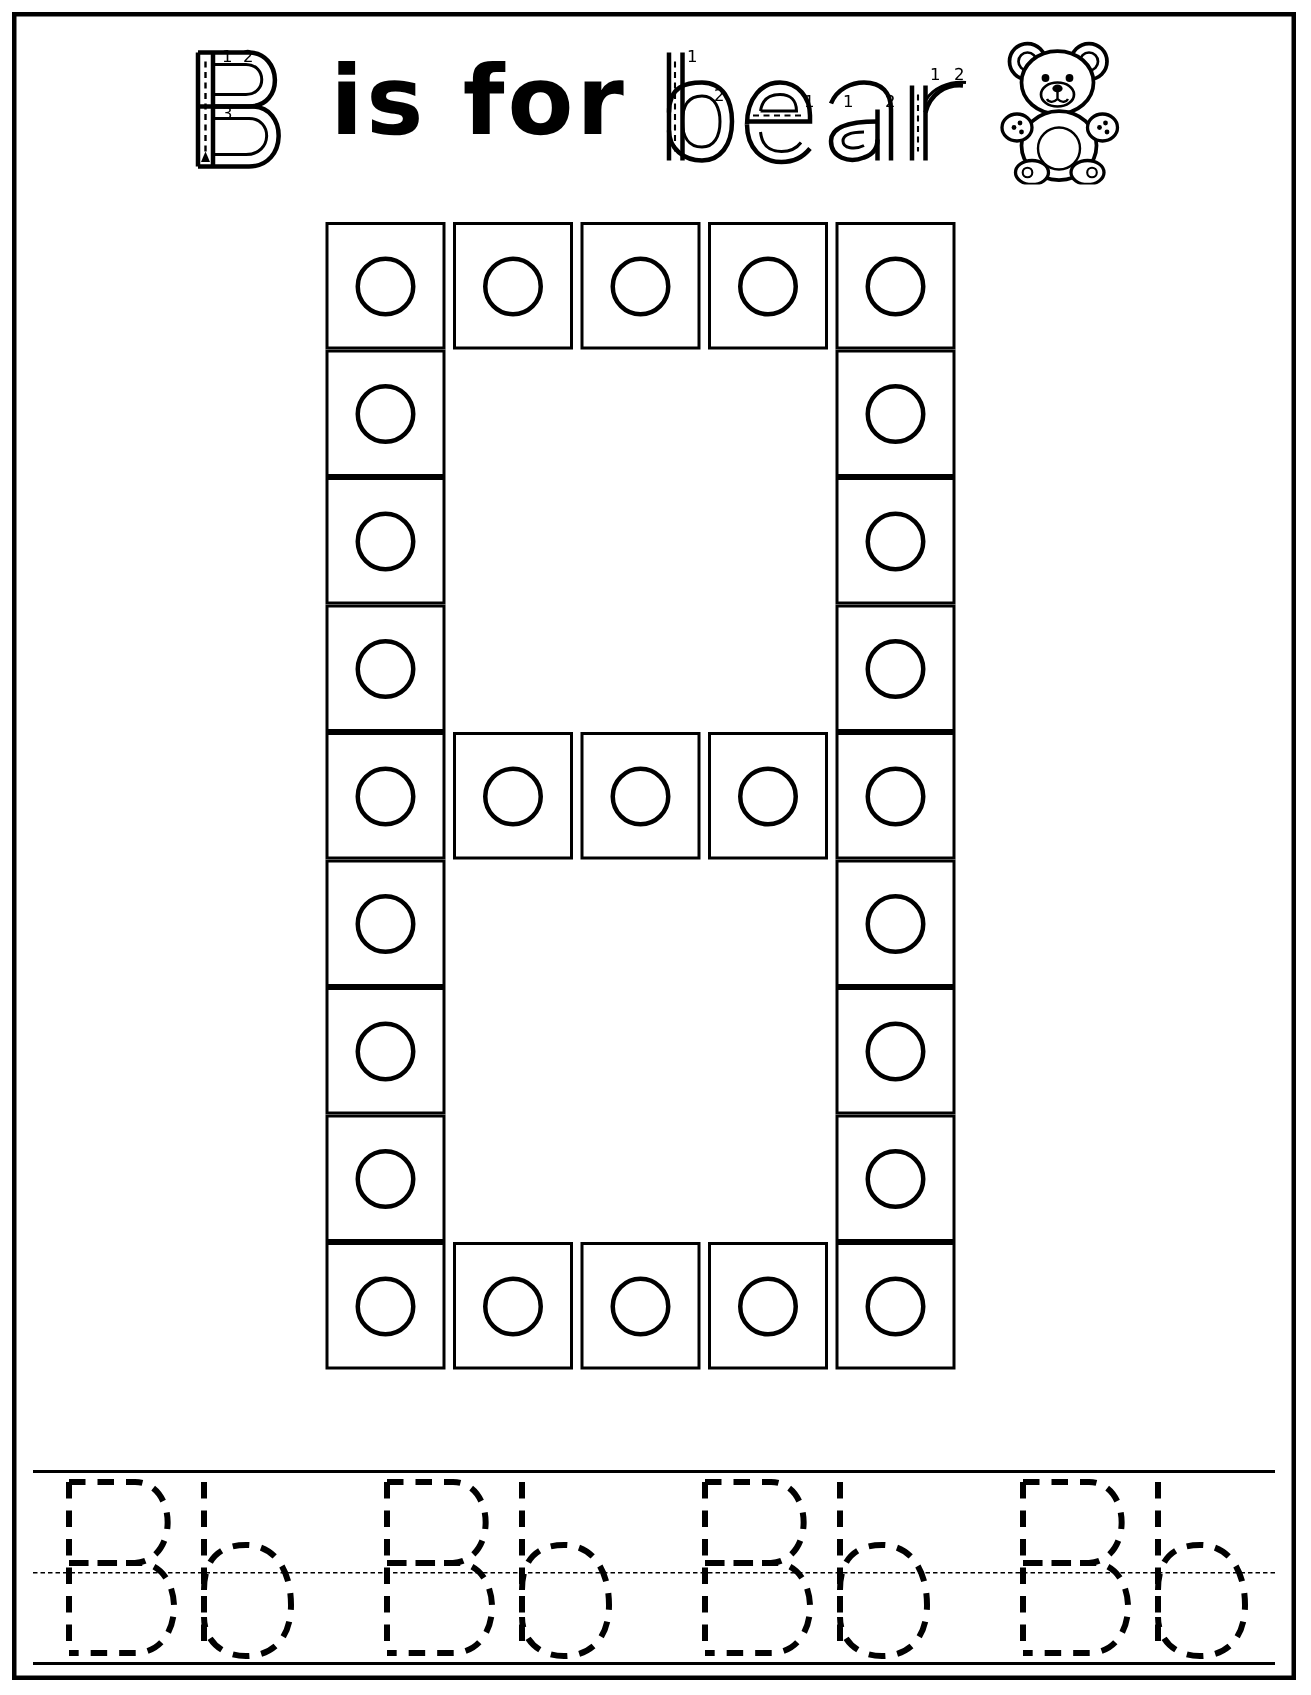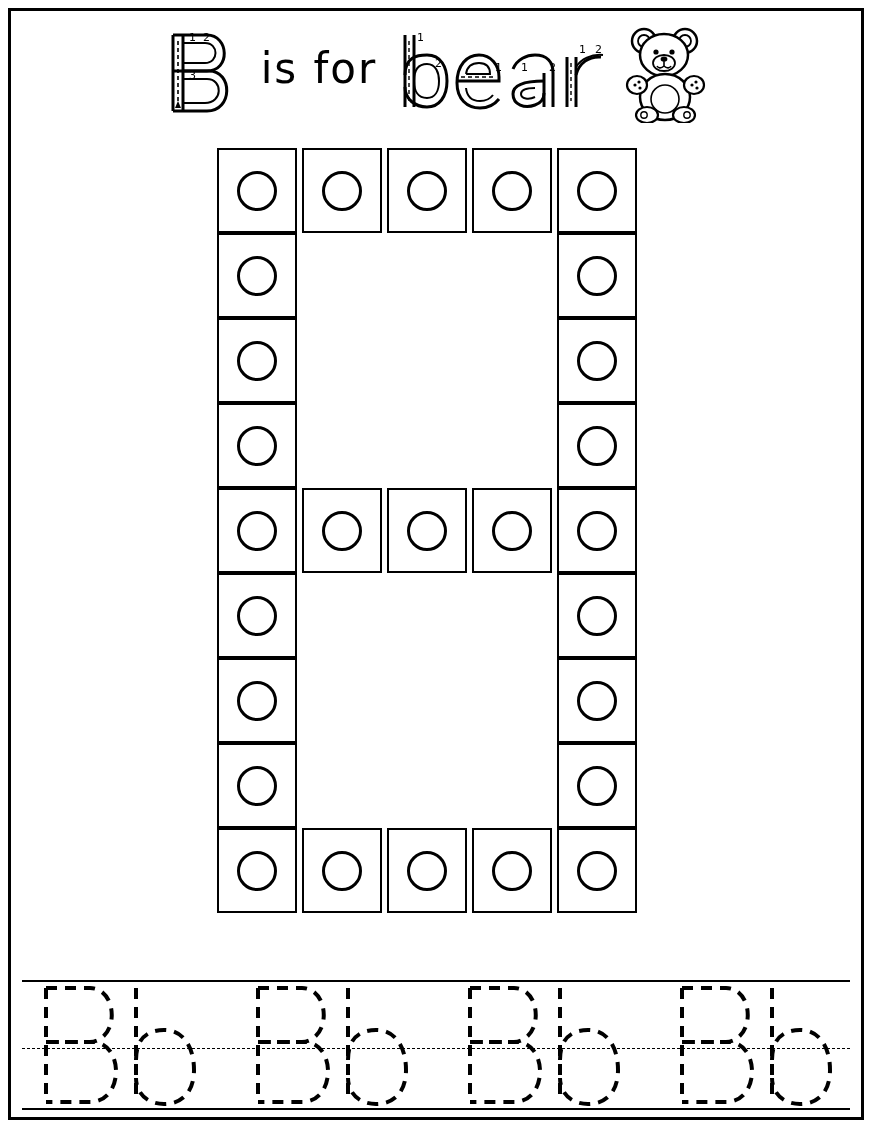--- a/index.html
+++ b/index.html
@@ -44,24 +44,24 @@
   }
   .title-letter {
     position: relative;
     width: 84px;
     height: 92px;
     margin-right: 10px;
   }
   .title-letter svg { display: block; }
   .title-text {
     font-family: "DejaVu Sans", sans-serif;
-    font-size: 42px;
+    font-size: 64px;
     letter-spacing: 2px;
     color: #000;
-    font-weight: 400;
+    font-weight: 700;
     margin: 0 14px 10px 8px;
     white-space: nowrap;
   }
   .title-word {
     position: relative;
     width: 230px;
     height: 92px;
     margin-left: 4px;
   }
   .title-bear-img {

